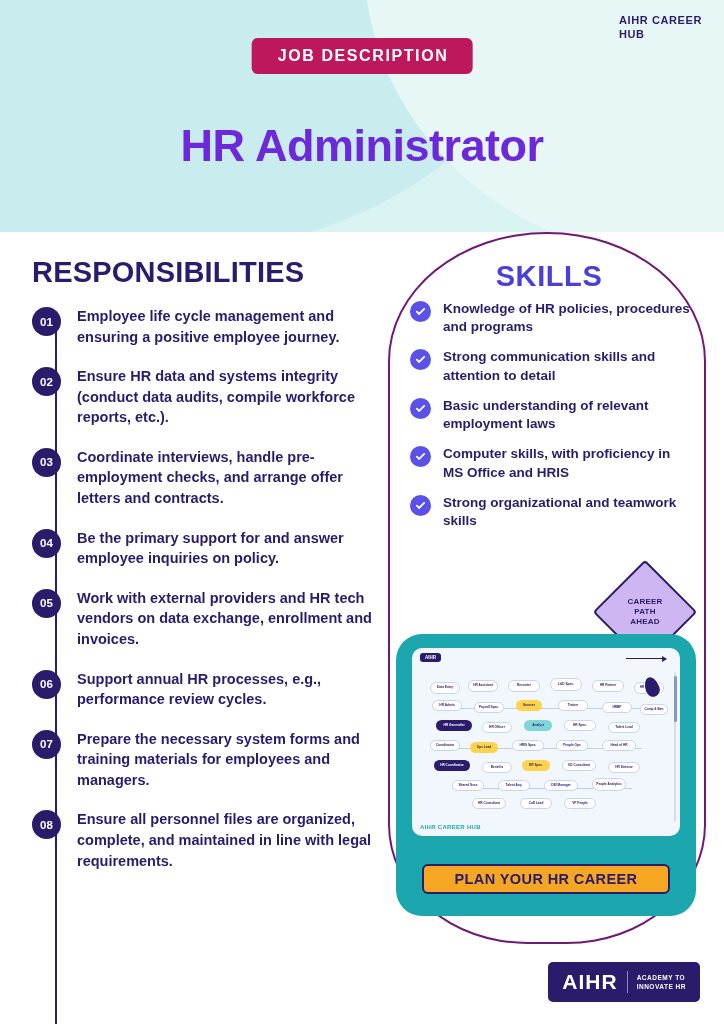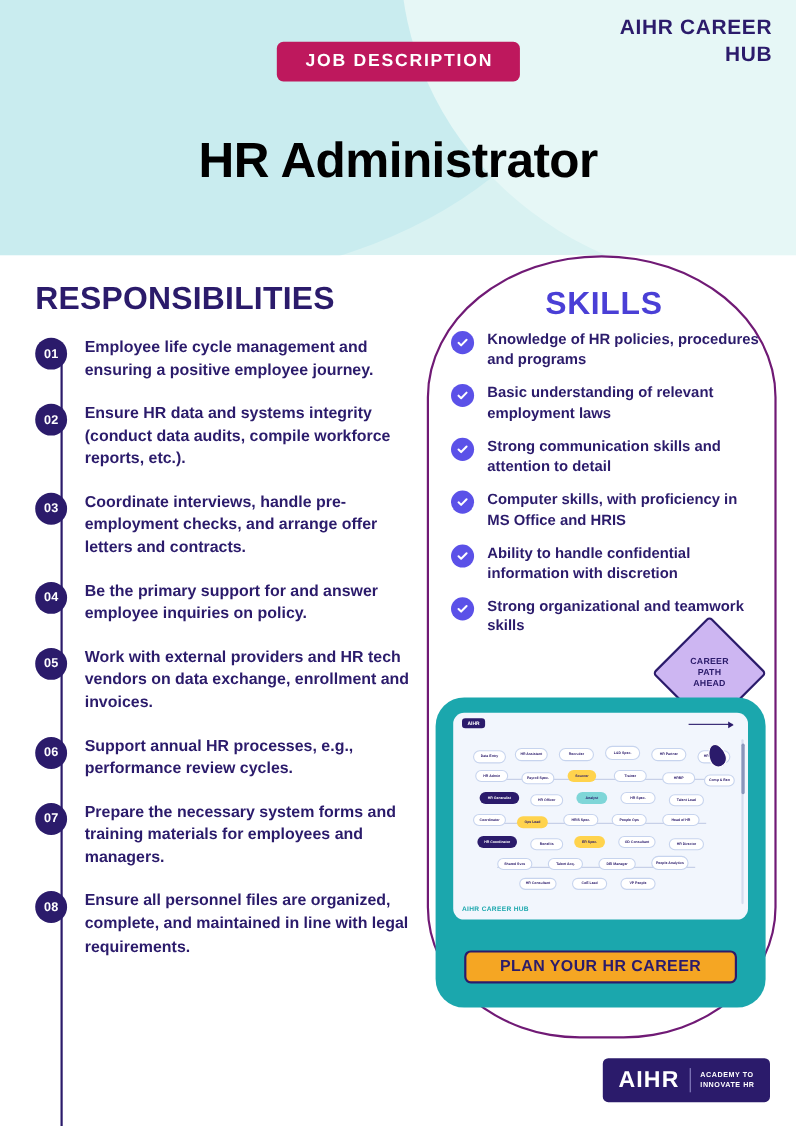--- a/index.html
+++ b/index.html
@@ -37,23 +37,23 @@
   .header-bg-3 {
     position: absolute;
     top: -260px; right: -200px;
     width: 560px; height: 520px;
     background: #e6f7f6;
     border-radius: 0 0 55% 75%;
   }
   .brand {
     position: absolute;
     top: 14px; right: 22px;
-    text-align: right;
-    color: #2b1b6b;
-    font-size: 19px;
+    text-align: left;
+    color: #2b1b6b;
+    font-size: 11px;
     font-weight: bold;
     letter-spacing: 0.6px;
     line-height: 1.25;
   }
   .jd-badge {
     position: absolute;
     top: 38px; left: 50%;
     transform: translateX(-50%);
     background: #be185d;
     color: #ffffff;
@@ -61,21 +61,21 @@
     font-weight: bold;
     letter-spacing: 1.6px;
     padding: 9px 24px 9px 26px;
     border-radius: 6px;
     white-space: nowrap;
   }
   .job-title {
     position: absolute;
     top: 120px; left: 0; width: 724px;
     text-align: center;
-    color: #000000;
+    color: #6d28d9;
     font-size: 45px;
     font-weight: bold;
     letter-spacing: -0.5px;
   }
 
   
   .resp-section {
     position: absolute;
     top: 256px; left: 32px;
     width: 350px;
@@ -437,49 +437,41 @@
         </span>
         <span class="skill-text">Knowledge of HR policies, procedures and programs</span>
       </div>
 
       <div class="skill-item">
         <span class="check">
           <svg width="11" height="11" viewBox="0 0 12 12">
               <path d="M2 6.2 L4.6 8.7 L10 3.2" stroke="#ffffff" stroke-width="2" fill="none" stroke-linecap="round" stroke-linejoin="round"></path>
             </svg>
         </span>
-        <span class="skill-text">Basic understanding of relevant employment laws</span>
+        <span class="skill-text">Strong communication skills and attention to detail</span>
       </div>
 
       <div class="skill-item">
         <span class="check">
           <svg width="11" height="11" viewBox="0 0 12 12">
               <path d="M2 6.2 L4.6 8.7 L10 3.2" stroke="#ffffff" stroke-width="2" fill="none" stroke-linecap="round" stroke-linejoin="round"></path>
             </svg>
         </span>
-        <span class="skill-text">Strong communication skills and attention to detail</span>
+        <span class="skill-text">Basic understanding of relevant employment laws</span>
       </div>
 
       <div class="skill-item">
         <span class="check">
           <svg width="11" height="11" viewBox="0 0 12 12">
               <path d="M2 6.2 L4.6 8.7 L10 3.2" stroke="#ffffff" stroke-width="2" fill="none" stroke-linecap="round" stroke-linejoin="round"></path>
             </svg>
         </span>
         <span class="skill-text">Computer skills, with proficiency in MS Office and HRIS</span>
       </div>
 
-      <div class="skill-item">
-        <span class="check">
-          <svg width="11" height="11" viewBox="0 0 12 12">
-              <path d="M2 6.2 L4.6 8.7 L10 3.2" stroke="#ffffff" stroke-width="2" fill="none" stroke-linecap="round" stroke-linejoin="round"></path>
-            </svg>
-        </span>
-        <span class="skill-text">Ability to handle confidential information with discretion</span>
-      </div>
 
       <div class="skill-item">
         <span class="check">
           <svg width="11" height="11" viewBox="0 0 12 12">
               <path d="M2 6.2 L4.6 8.7 L10 3.2" stroke="#ffffff" stroke-width="2" fill="none" stroke-linecap="round" stroke-linejoin="round"></path>
             </svg>
         </span>
         <span class="skill-text">Strong organizational and teamwork skills</span>
       </div>
 

